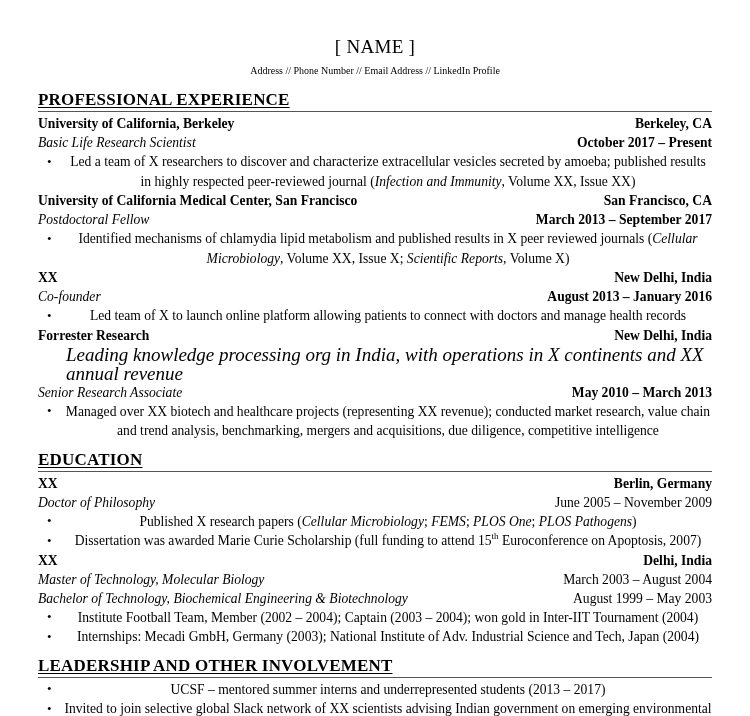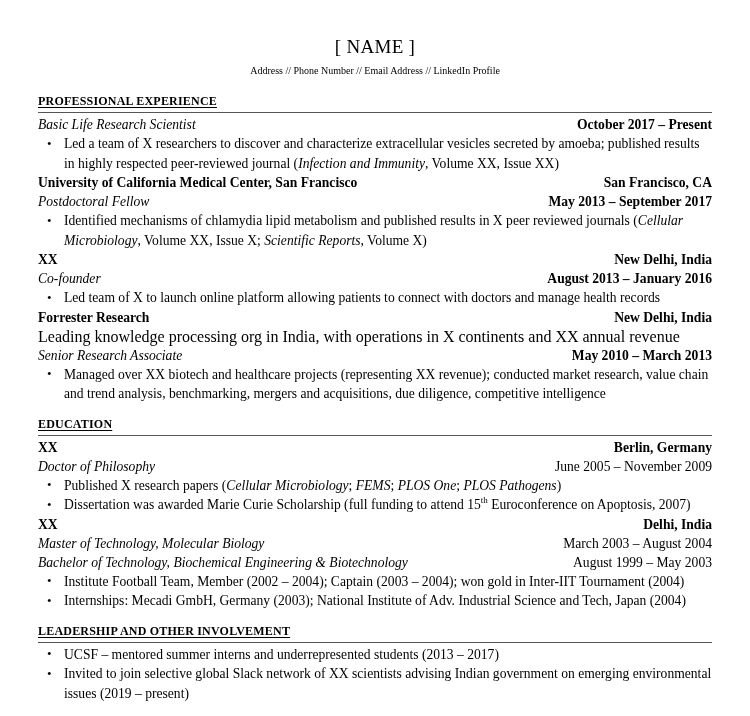--- a/index.html
+++ b/index.html
@@ -40,21 +40,21 @@
     line-height: 20px;
     margin-top: 3px;
   }
 
   
   .section {
     margin-top: 10px;
   }
   .section-title-wrap { line-height: 18px; }
   .section-title {
-    font-size: 12px;
+    font-size: 17px;
     font-weight: bold;
     text-decoration: underline;
     text-underline-offset: 2px;
     letter-spacing: 0.2px;
   }
   .section-rule {
     border: 0;
     border-top: 1.3px solid #555;
     margin: 2px 0 2px 0;
   }
@@ -66,36 +66,38 @@
     align-items: baseline;
     line-height: 19px;
     font-size: 13.6px;
   }
   .row .left { text-align: left; }
   .row .right { text-align: right; white-space: nowrap; padding-left: 12px; }
   .b { font-weight: bold; }
   .i { font-style: italic; }
 
   .desc-line {
-    font-size: 16px;
+    font-size: 19px;
+    font-style: italic;
     line-height: 19px;
+    margin-left: 28px;
   }
 
   
   ul.bullets {
     list-style: none;
     margin: 0;
     padding: 0;
   }
   ul.bullets li {
     position: relative;
     padding-left: 26px;
     font-size: 13.6px;
     line-height: 19.5px;
-    text-align: left;
+    text-align: center;
   }
   ul.bullets li::before {
     content: "\2022";
     position: absolute;
     left: 9px;
     top: -0.5px;
     font-size: 13px;
     line-height: 19.5px;
   }
   sup { font-size: 9px; vertical-align: super; line-height: 0; }
@@ -112,35 +114,39 @@
     </div>
 
     <div class="section">
       <div class="section-title-wrap">
         <span class="section-title">PROFESSIONAL EXPERIENCE</span>
       </div>
       <hr class="section-rule">
       <div id="experience-entries">
           <div>
             <div class="row">
+              <span class="left b">University of California, Berkeley</span>
+              <span class="right b">Berkeley, CA</span>
+            </div>
+            <div class="row">
               <span class="left i">Basic Life Research Scientist</span>
               <span class="right b">October 2017 – Present</span>
             </div>
             <ul class="bullets">
               <li>Led a team of X researchers to discover and characterize extracellular vesicles secreted by amoeba; published results in highly respected peer-reviewed journal (<i>Infection and Immunity</i>, Volume XX, Issue XX)</li>
             </ul>
           </div>
           <div>
             <div class="row">
               <span class="left b">University of California Medical Center, San Francisco</span>
               <span class="right b">San Francisco, CA</span>
             </div>
             <div class="row">
               <span class="left i">Postdoctoral Fellow</span>
-              <span class="right b">May 2013 – September 2017</span>
+              <span class="right b">March 2013 – September 2017</span>
             </div>
             <ul class="bullets">
               <li>Identified mechanisms of chlamydia lipid metabolism and published results in X peer reviewed journals (<i>Cellular Microbiology</i>, Volume XX, Issue X; <i>Scientific Reports</i>, Volume X)</li>
             </ul>
           </div>
           <div>
             <div class="row">
               <span class="left b">XX</span>
               <span class="right b">New Delhi, India</span>
             </div>

